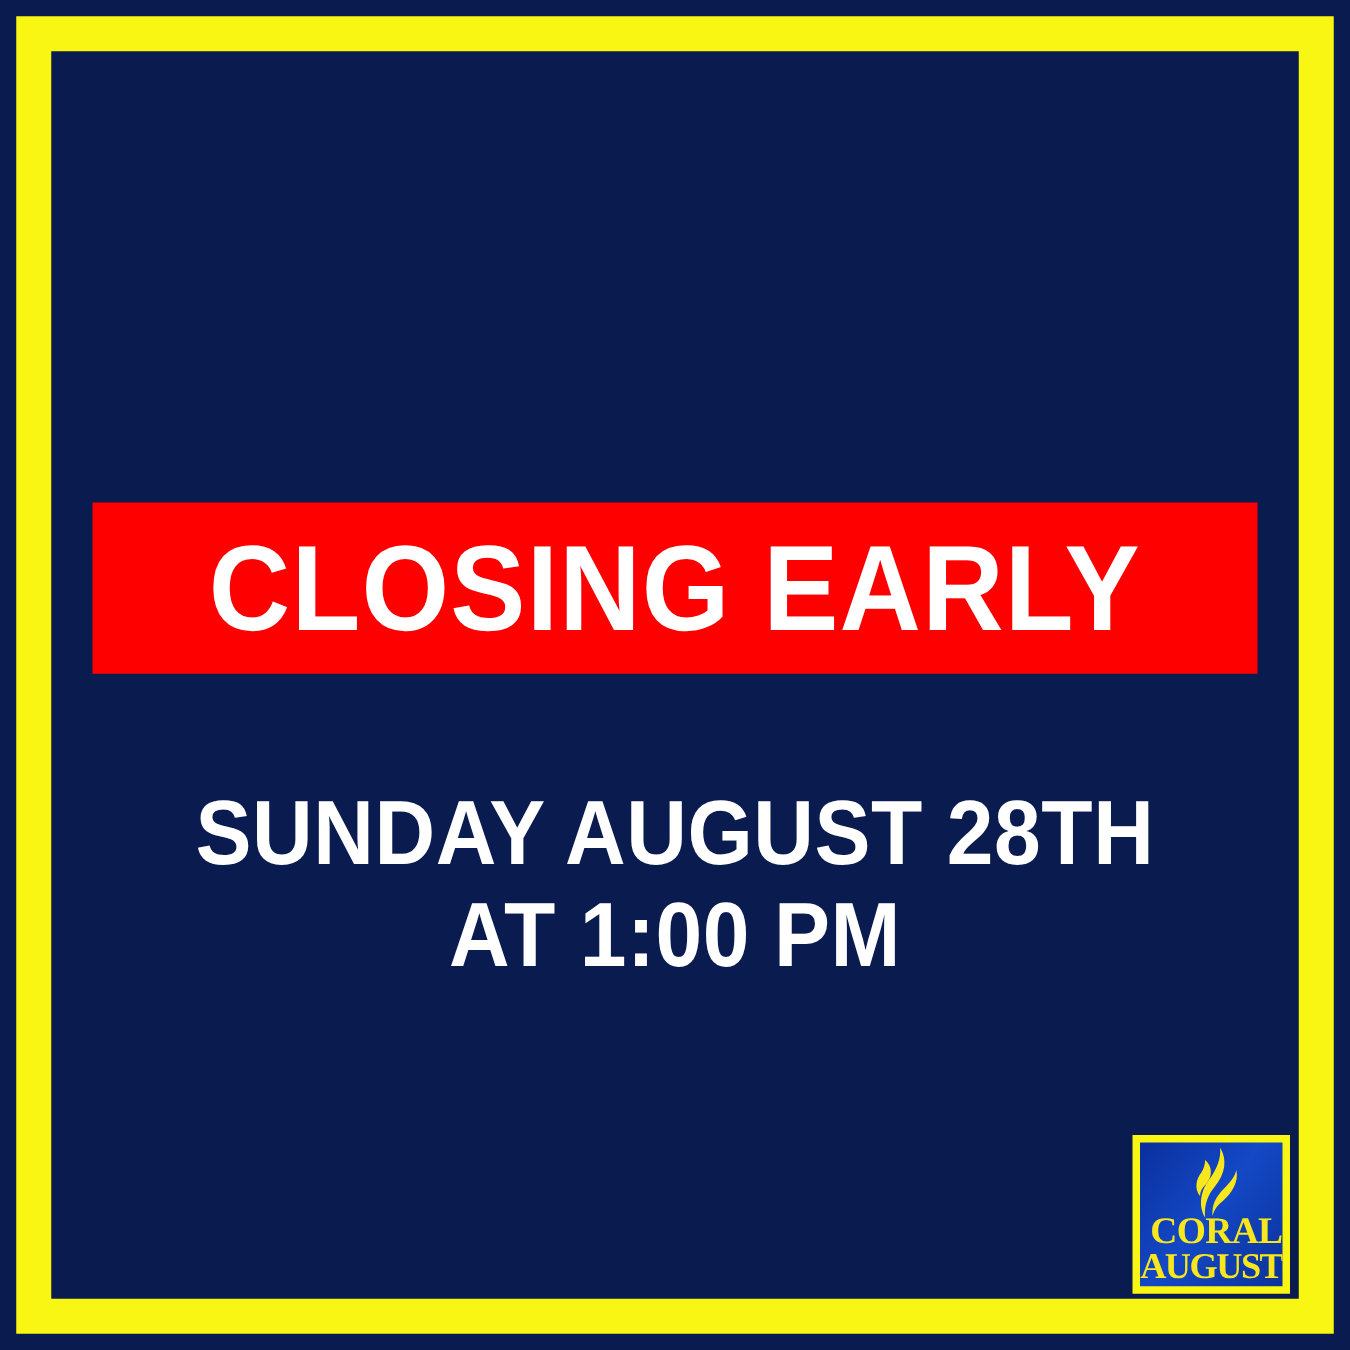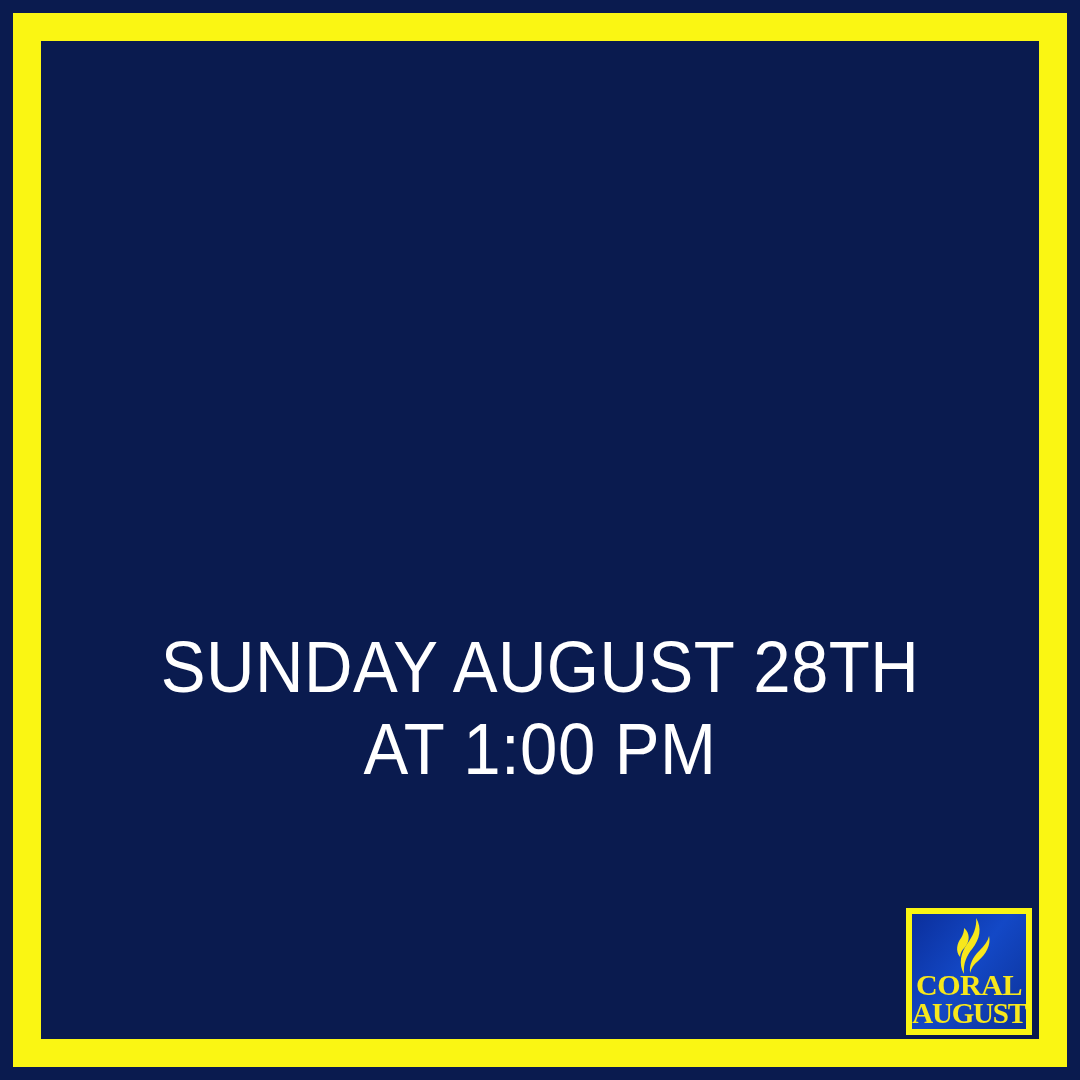--- a/index.html
+++ b/index.html
@@ -54,21 +54,21 @@
 
   
   #subtitle {
     position: absolute;
     left: 0;
     top: 626px;
     width: 1080px;
     text-align: center;
     color: #ffffff;
     font-size: 73px;
-    font-weight: 400;
+    font-weight: 700;
     line-height: 1.12;
     letter-spacing: 0.5px;
   }
   #subtitle .sub-line {
     display: block;
     transform: scaleX(0.92);
     transform-origin: center;
     white-space: nowrap;
   }
 
@@ -106,30 +106,33 @@
     text-align: center;
     font-family: "Liberation Serif", serif;
     color: #f7e71c;
     font-weight: 700;
     line-height: 0.96;
   }
   #logo-words .lw {
     display: block;
     white-space: nowrap;
   }
-  #logo-coral { font-size: 30px; letter-spacing: -0.5px; }
+  #logo-coral { font-size: 30px; letter-spacing: -0.5px; text-align: right; }
   #logo-leisure { font-size: 29px; letter-spacing: -1.2px; }
 </style>
 </head>
 <body>
 
 <div id="poster">
 
   <div id="frame"></div>
 
+  <div id="banner">
+    <span id="banner-text">CLOSING EARLY</span>
+  </div>
 
   <div id="subtitle">
     <span class="sub-line">SUNDAY AUGUST 28TH</span>
     <span class="sub-line">AT 1:00 PM</span>
   </div>
 
   <div id="logo">
     <div id="logo-inner">
 
       <svg id="logo-flame" viewBox="0 0 52 62" xmlns="http://www.w3.org/2000/svg">

